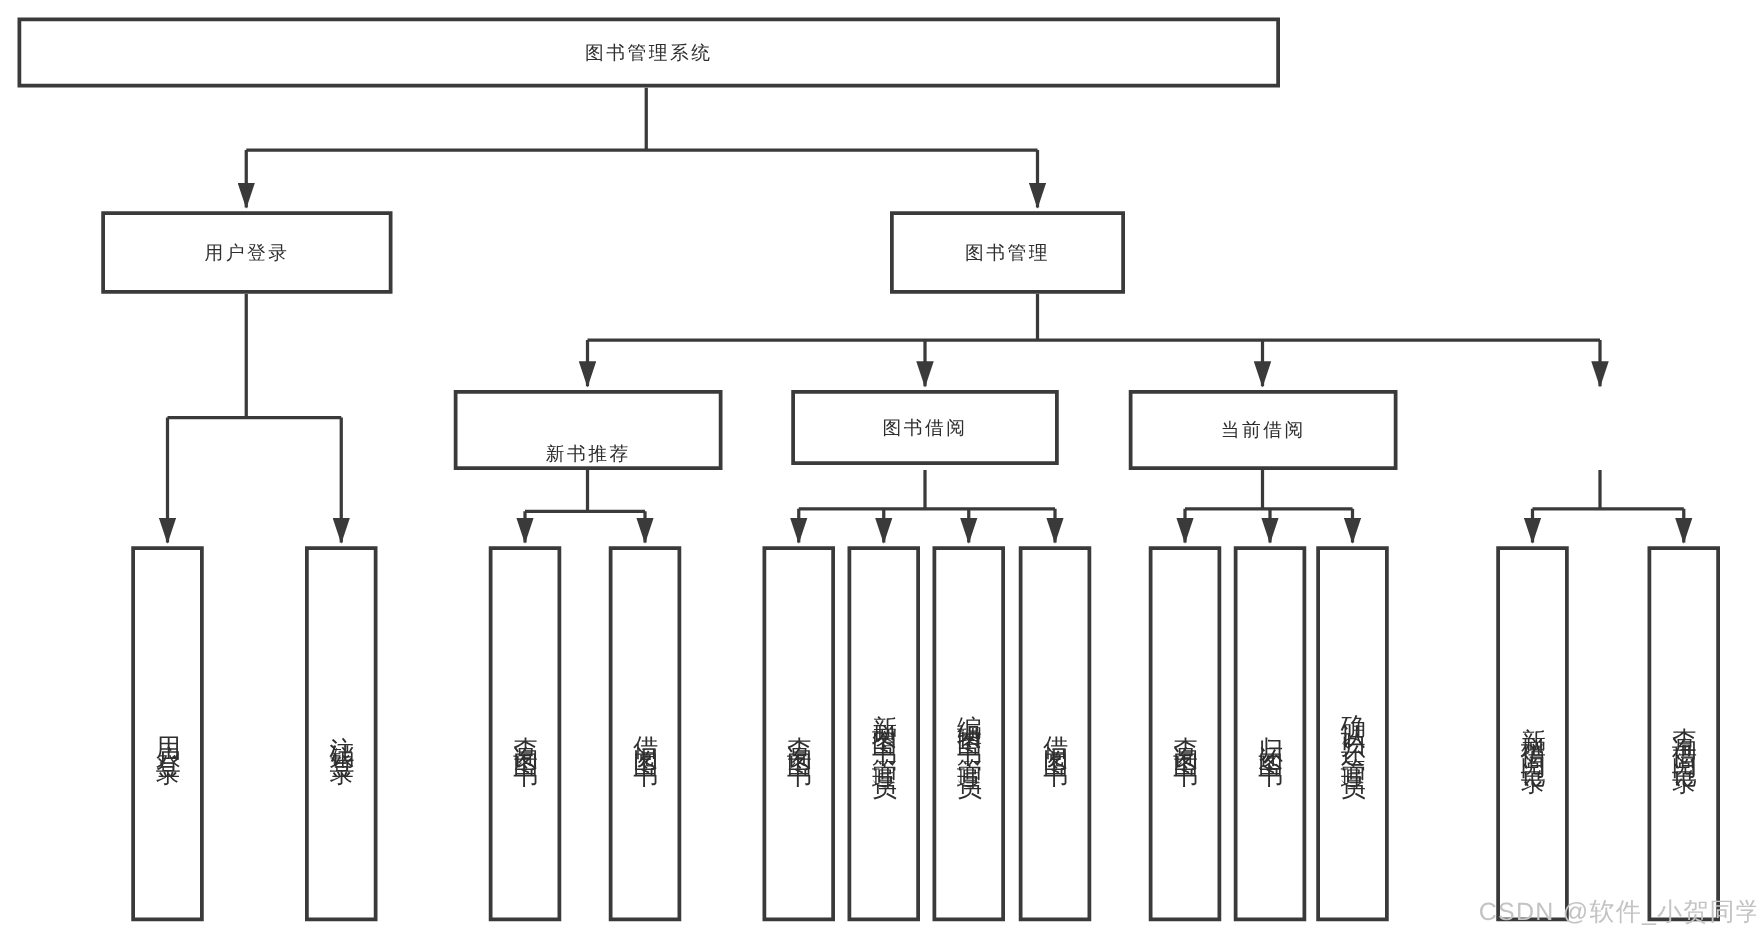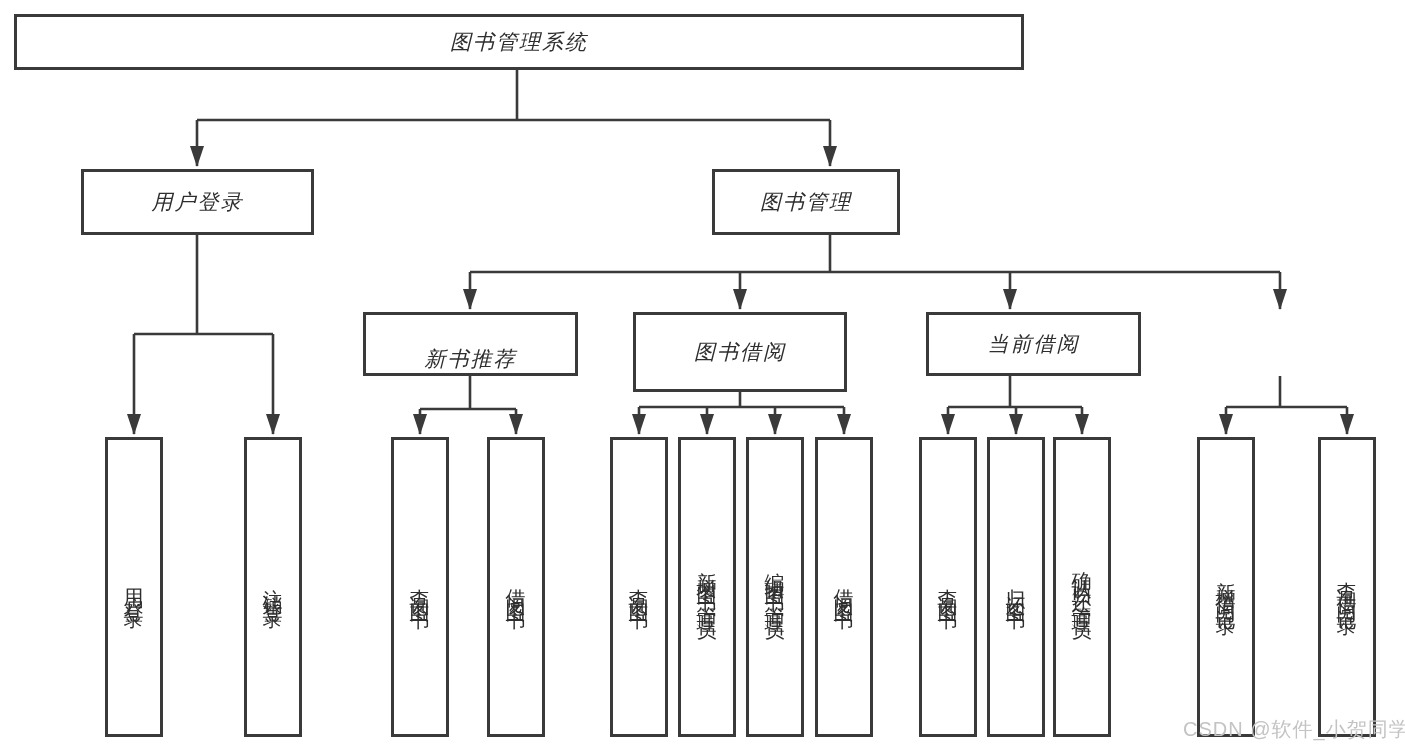--- a/index.html
+++ b/index.html
@@ -28,42 +28,41 @@
     box-sizing: border-box;
     border: 3px solid #3a3a3a;
     background: #ffffff;
     display: flex;
     align-items: center;
     justify-content: center;
     z-index: 2;
     color: #2e2e2e;
   }
   .node.h span {
-    font-size: 21px;
+    font-size: 15px;
     letter-spacing: 2px;
     white-space: nowrap;
-    font-style: italic;
   }
   .node.v span {
     writing-mode: vertical-rl;
     text-orientation: mixed;
     font-size: 20px;
     letter-spacing: 7px;
     line-height: 1;
     white-space: nowrap;
   }
   
   .b-root        { left: 14px;  top: 14px;  width: 1010px; height: 56px; }
   
   .b-userlogin   { left: 81px;  top: 169px; width: 233px;  height: 66px; }
   .b-bookmgmt    { left: 712px; top: 169px; width: 188px;  height: 66px; }
   
   .b-newbook     { left: 363px;  top: 312px; width: 215px; height: 64px; align-items: flex-end; }
-  .b-borrow      { left: 633px;  top: 312px; width: 214px; height: 80px; }
-  .b-current     { left: 903px;  top: 312px; width: 215px; height: 64px; margin-left: 23px; }
+  .b-borrow      { left: 633px;  top: 312px; width: 214px; height: 60px; }
+  .b-current     { left: 903px;  top: 312px; width: 215px; height: 64px; }
   .b-record      { left: 1173px; top: 312px; width: 214px; height: 64px; }
   
   .leaf          { top: 437px; height: 300px; width: 58px; }
   .l-login       { left: 105px; }
   .l-logout      { left: 244px; }
   .l-nbquery     { left: 391px; }
   .l-nbborrow    { left: 487px; }
   .l-bbquery     { left: 610px; }
   .l-bbadd       { left: 678px; }
   .l-bbedit      { left: 746px; }

